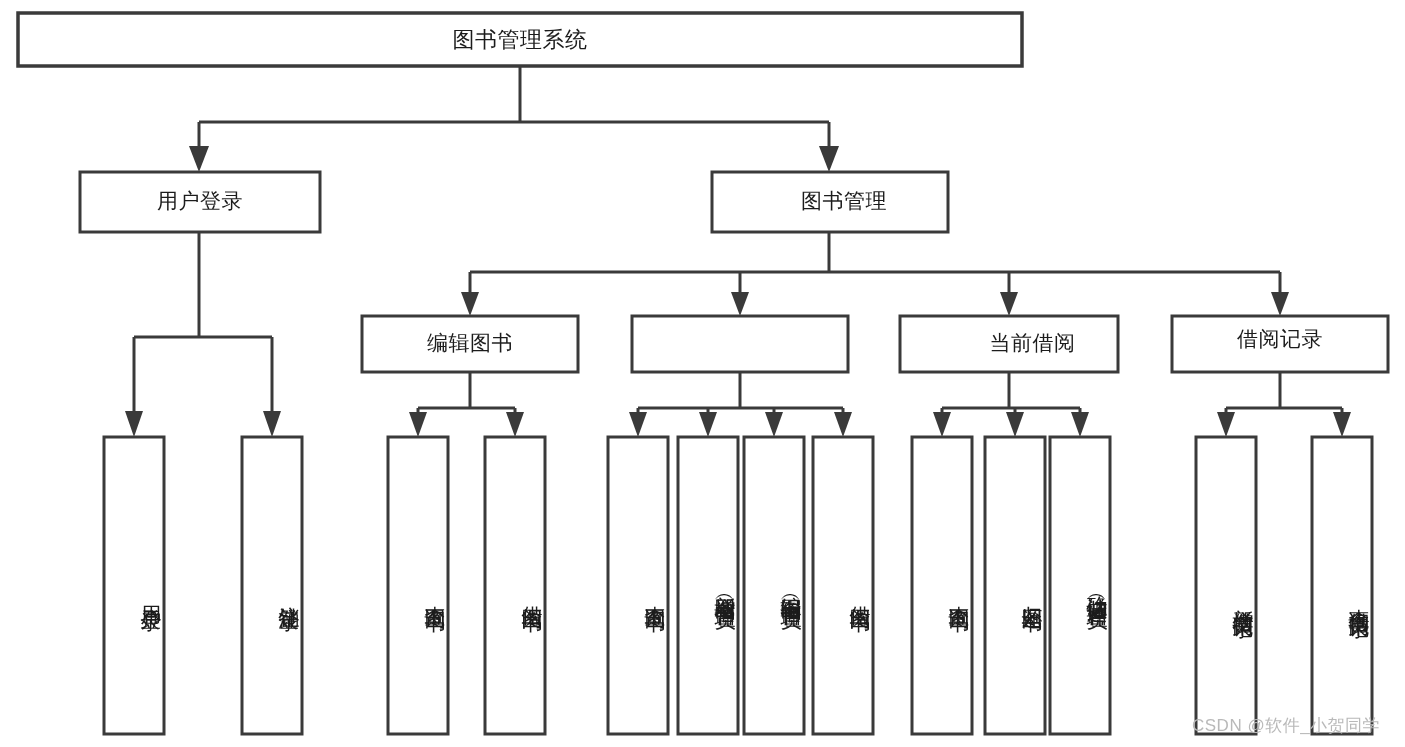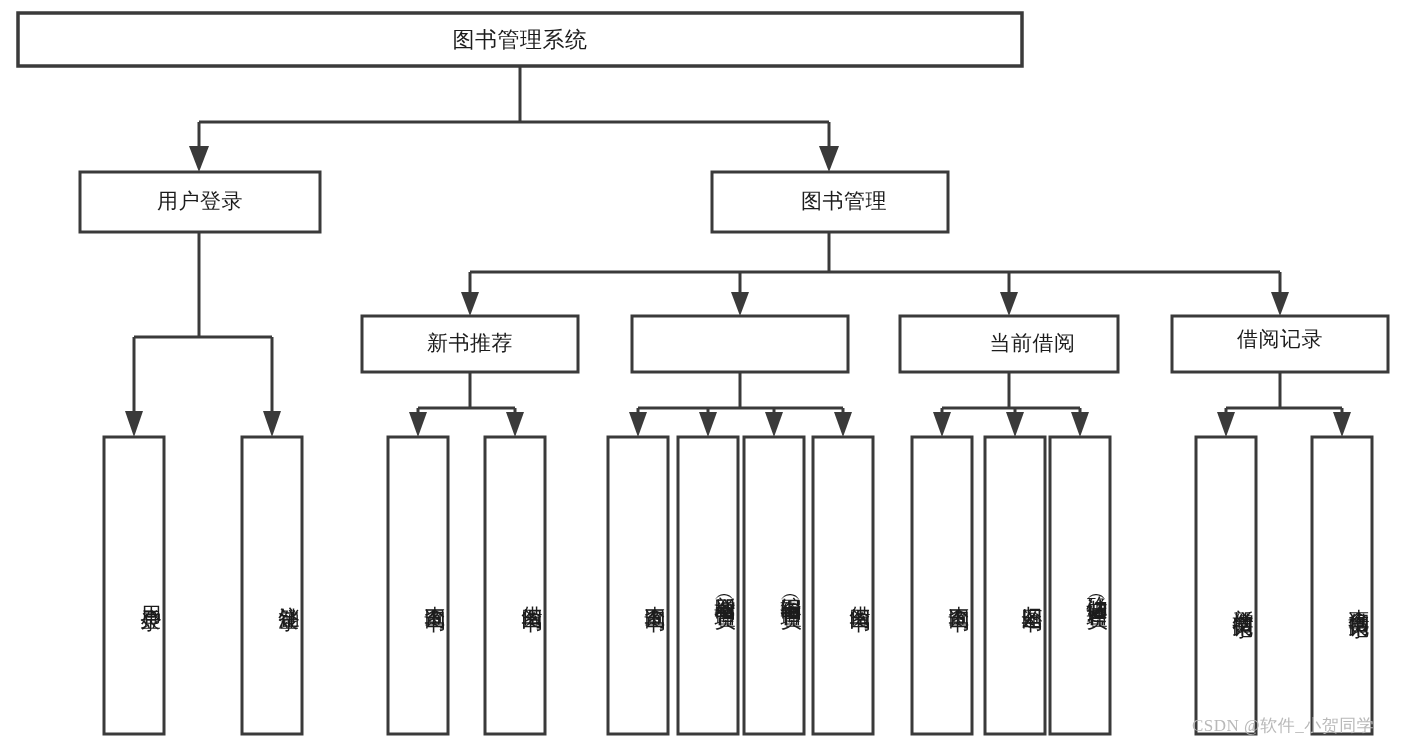--- a/index.html
+++ b/index.html
@@ -73,21 +73,21 @@
     line-height: 1.25;
     letter-spacing: 2px;
     align-items: flex-start;
     justify-content: center;
     padding-top: 14px;
   }
   .watermark {
     position: absolute;
     color: #b9b9b9;
     font-size: 17px;
-    font-family: Liberation Serif, serif;
+    font-family: Liberation Sans, sans-serif;
     white-space: nowrap;
     letter-spacing: 0.5px;
   }
 </style>
 </head>
 <body>
 
 <div id="diagram-root">
 
   <svg class="diagram-svg" viewBox="0 0 1405 747">
@@ -181,21 +181,21 @@
       <rect class="node-box" x="1196" y="437" width="60" height="297"></rect>
       <rect class="node-box" x="1312" y="437" width="60" height="297"></rect>
     </g>
   </svg>
 
   <div class="node-label label-root" style="left:18px; top:13px; width:1004px; height:53px;">图书管理系统</div>
 
   <div class="node-label label-horizontal" style="left:80px; top:172px; width:240px; height:60px;">用户登录</div>
   <div class="node-label label-horizontal" style="left:712px; top:172px; width:264px; height:60px;">图书管理</div>
 
-  <div class="node-label label-horizontal" style="left:362px; top:316px; width:216px; height:56px;">新书推荐</div>
+  <div class="node-label label-horizontal" style="left:362px; top:316px; width:216px; height:56px;">编辑图书</div>
   <div class="node-label label-horizontal" style="left:900px; top:316px; width:218px; height:56px;padding-left:47px;">当前借阅</div>
   <div class="node-label label-horizontal" style="left:1172px; top:316px; width:216px; height:48px;">借阅记录</div>
 
   <div class="node-label label-vertical" style="left:104px; top:437px; width:60px; height:297px;">用户登录</div>
   <div class="node-label label-vertical" style="left:242px; top:437px; width:60px; height:297px;">注销登录</div>
   <div class="node-label label-vertical" style="left:388px; top:437px; width:60px; height:297px;">查询图书</div>
   <div class="node-label label-vertical" style="left:485px; top:437px; width:60px; height:297px;">借阅图书</div>
   <div class="node-label label-vertical" style="left:608px; top:437px; width:60px; height:297px;">查询图书</div>
   <div class="node-label label-vertical" style="left:678px; top:437px; width:60px; height:297px; padding-top:4px;">新增图书（管理员）</div>
   <div class="node-label label-vertical" style="left:744px; top:437px; width:60px; height:297px; padding-top:4px;">编辑图书（管理员）</div>

